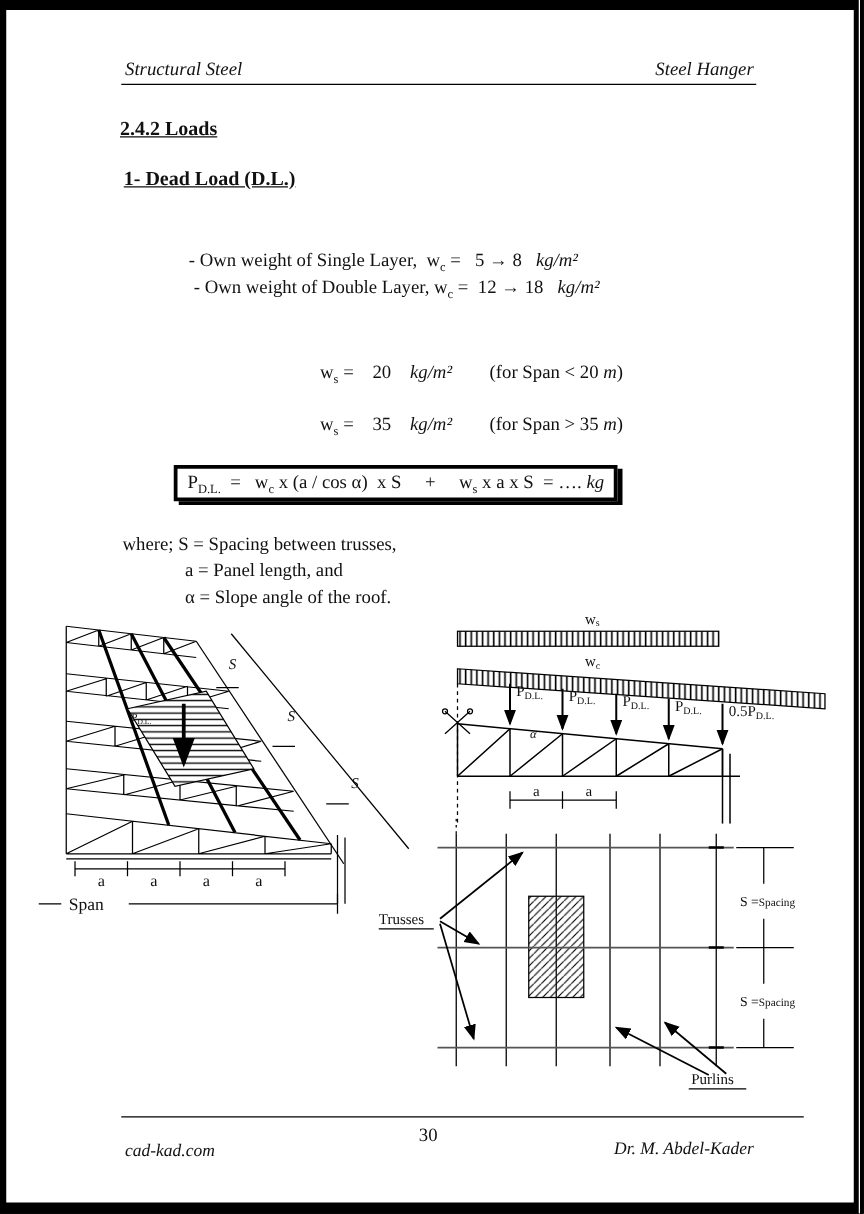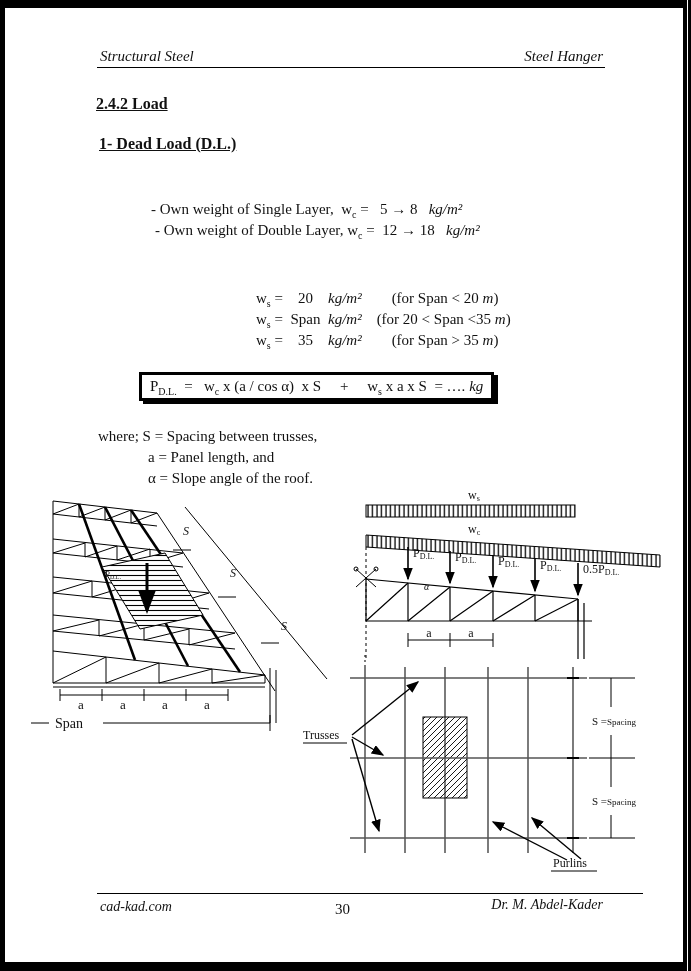--- a/index.html
+++ b/index.html
@@ -1,21 +1,21 @@
 <!DOCTYPE html>
 <html><head>
 <meta charset="utf-8">
 <style>
   html,body{margin:0;padding:0;background:#000;}
   .frame{position:relative;width:691px;height:971px;background:#000;overflow:hidden;
          font-family:"Liberation Serif","DejaVu Serif",serif;color:#111;}
   .page{position:absolute;left:5px;top:8px;width:678px;height:954px;background:#fff;}
   .edge-line{position:absolute;right:3px;top:0;bottom:0;width:1px;background:#fff;}
   .abs{position:absolute;}
-  .it{font-style:italic;}
+  .it{font-style:italic;margin-top:15px;}
   .sm{font-size:12px;}
   .line{white-space:pre-wrap;font-size:15px;}
   sub{font-size:10px;line-height:0;}
   .hdr{font-style:italic;font-size:15px;}
   .rule{background:#000;height:1px;}
   .h1{font-weight:bold;font-size:16px;text-decoration:underline;}
   .formula{border:3px solid #000;box-shadow:4px 3px 0 0 #000;background:#fff;
            padding:3px 8px;font-size:15px;white-space:pre;}
   .foot{font-size:14px;}
   svg text{font-family:"Liberation Serif","DejaVu Serif",serif;fill:#111;}
@@ -24,28 +24,27 @@
 <body>
 
 <div class="frame">
   <div class="edge-line"></div>
   <div class="page">
 
     <div class="abs hdr" style="left:95px;top:40px;">Structural Steel</div>
     <div class="abs hdr" style="right:80px;top:40px;">Steel Hanger</div>
     <div class="abs rule" style="left:92px;top:59px;width:508px;"></div>
 
-    <div class="abs h1" style="left:91px;top:87px;">2.4.2 Load</div>
+    <div class="abs h1" style="left:91px;top:87px;">2.4.2 Loads</div>
     <div class="abs h1" style="left:94px;top:127px;">1- Dead Load (D.L.)</div>
 
     <div class="abs line" style="left:146px;top:193px;"><span>- Own weight of Single Layer,  w</span><sub>c</sub><span> =   5 → 8   </span><span class="it">kg/m²</span></div>
     <div class="abs line" style="left:150px;top:214px;"><span>- Own weight of Double Layer, w</span><sub>c</sub><span> =  12 → 18   </span><span class="it">kg/m²</span></div>
 
     <div class="abs line" style="left:251px;top:282px;"><span>w</span><sub>s</sub><span> =    20    </span><span class="it">kg/m²</span><span>        (for Span &lt; 20 </span><span class="it">m</span><span>)</span></div>
-    <div class="abs line" style="left:251px;top:303px;"><span>w</span><sub>s</sub><span> =  Span  </span><span class="it">kg/m²</span><span>    (for 20 &lt; Span &lt;35 </span><span class="it">m</span><span>)</span></div>
     <div class="abs line" style="left:251px;top:324px;"><span>w</span><sub>s</sub><span> =    35    </span><span class="it">kg/m²</span><span>        (for Span &gt; 35 </span><span class="it">m</span><span>)</span></div>
 
     <div class="abs formula" style="left:134px;top:364px;"><span>P</span><sub>D.L.</sub><span>  =   w</span><sub>c</sub><span> x (a / cos α)  x S     +     w</span><sub>s</sub><span> x a x S  = …. </span><span class="it">kg</span></div>
 
     <div class="abs line" style="left:93px;top:420px;">where; S = Spacing between trusses,</div>
     <div class="abs line" style="left:143px;top:441px;">a = Panel length, and</div>
     <div class="abs line" style="left:143px;top:462px;">α = Slope angle of the roof.</div>
 
     <svg class="abs" style="left:20px;top:475px;" width="310" height="278" viewBox="0 0 310 278">
       <defs>

